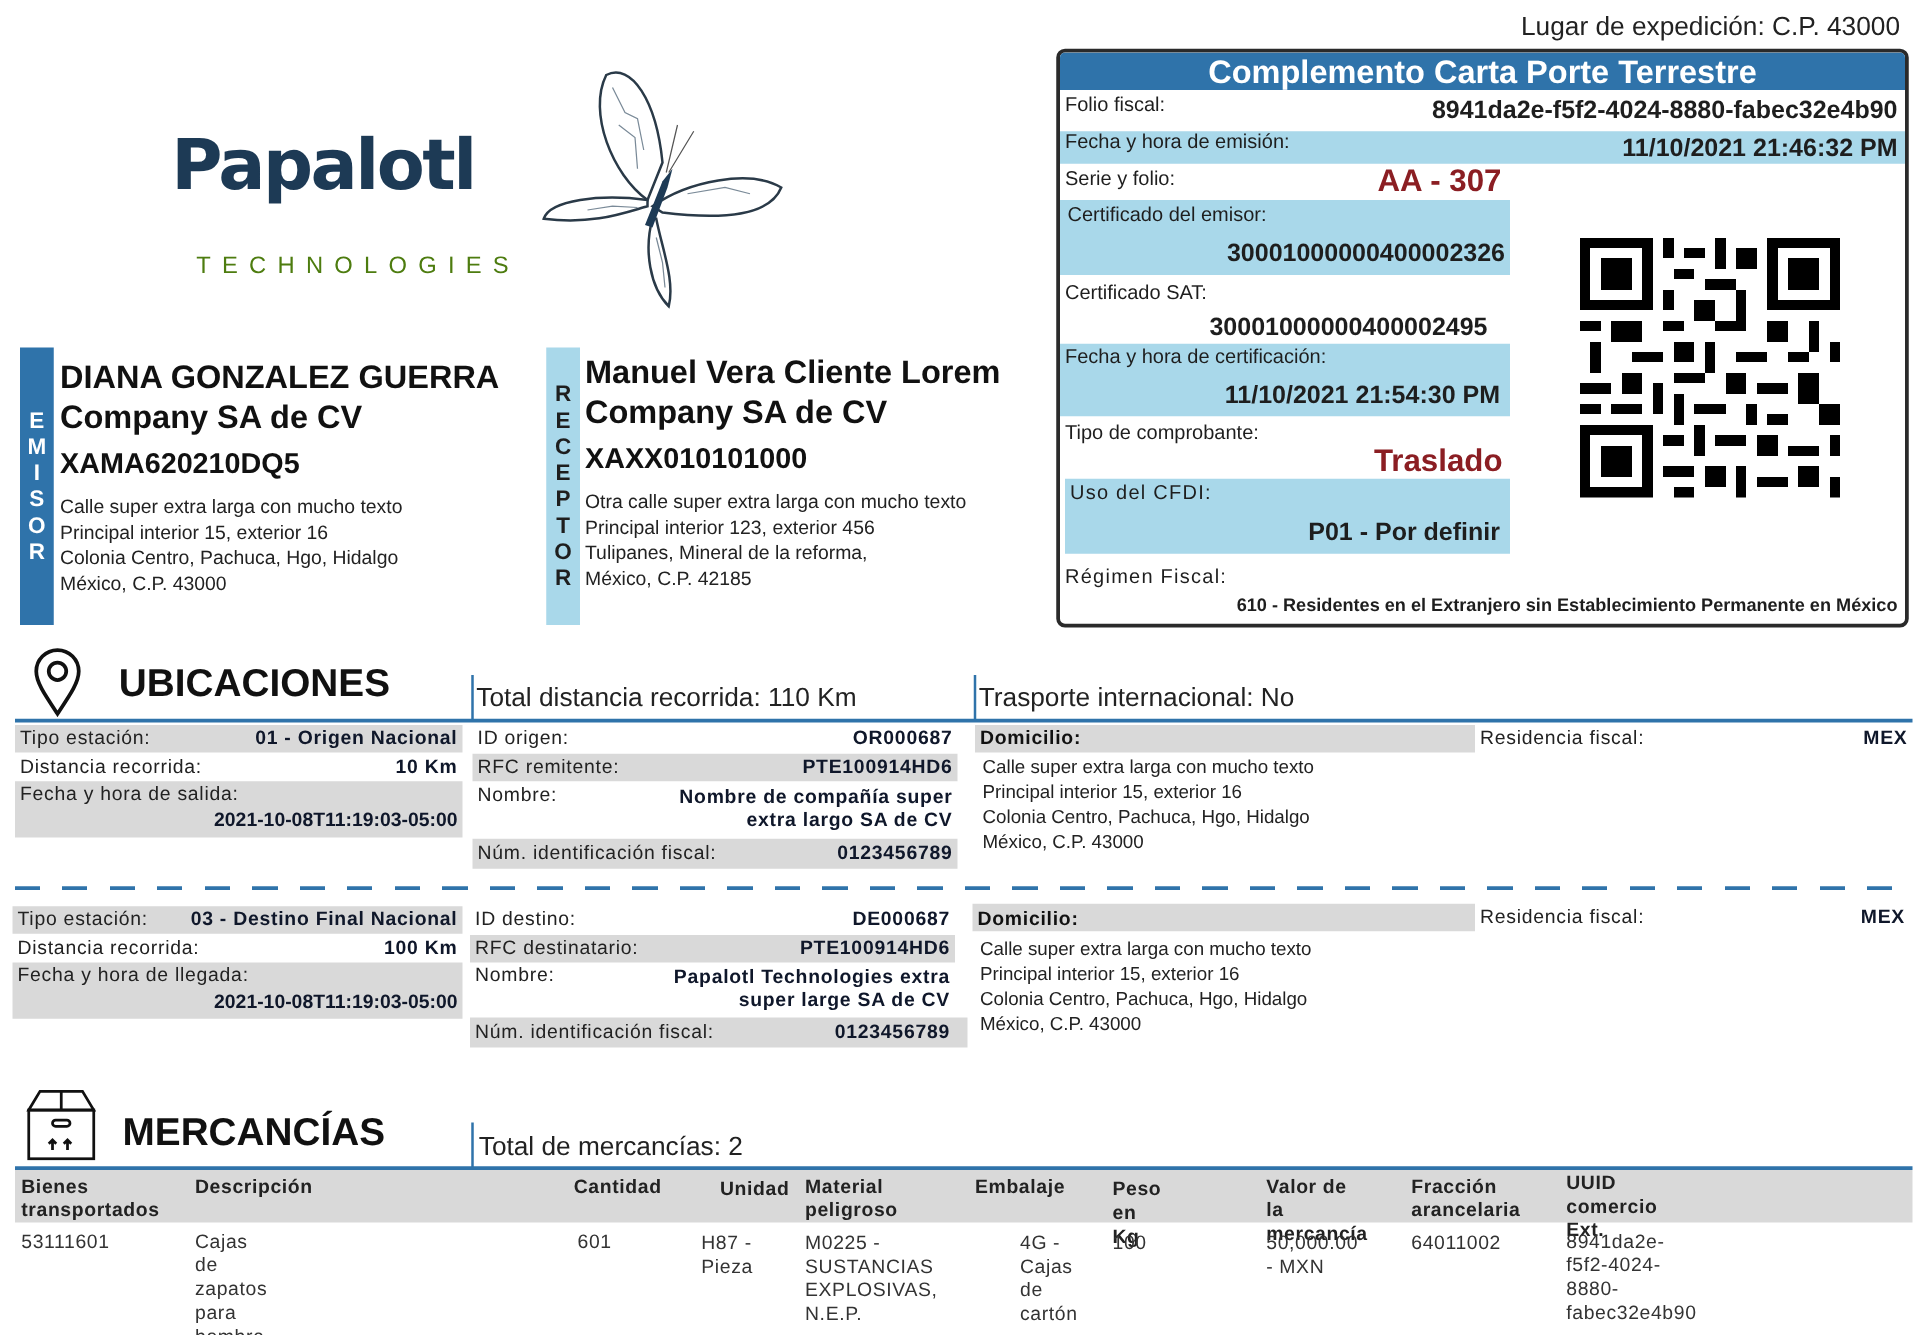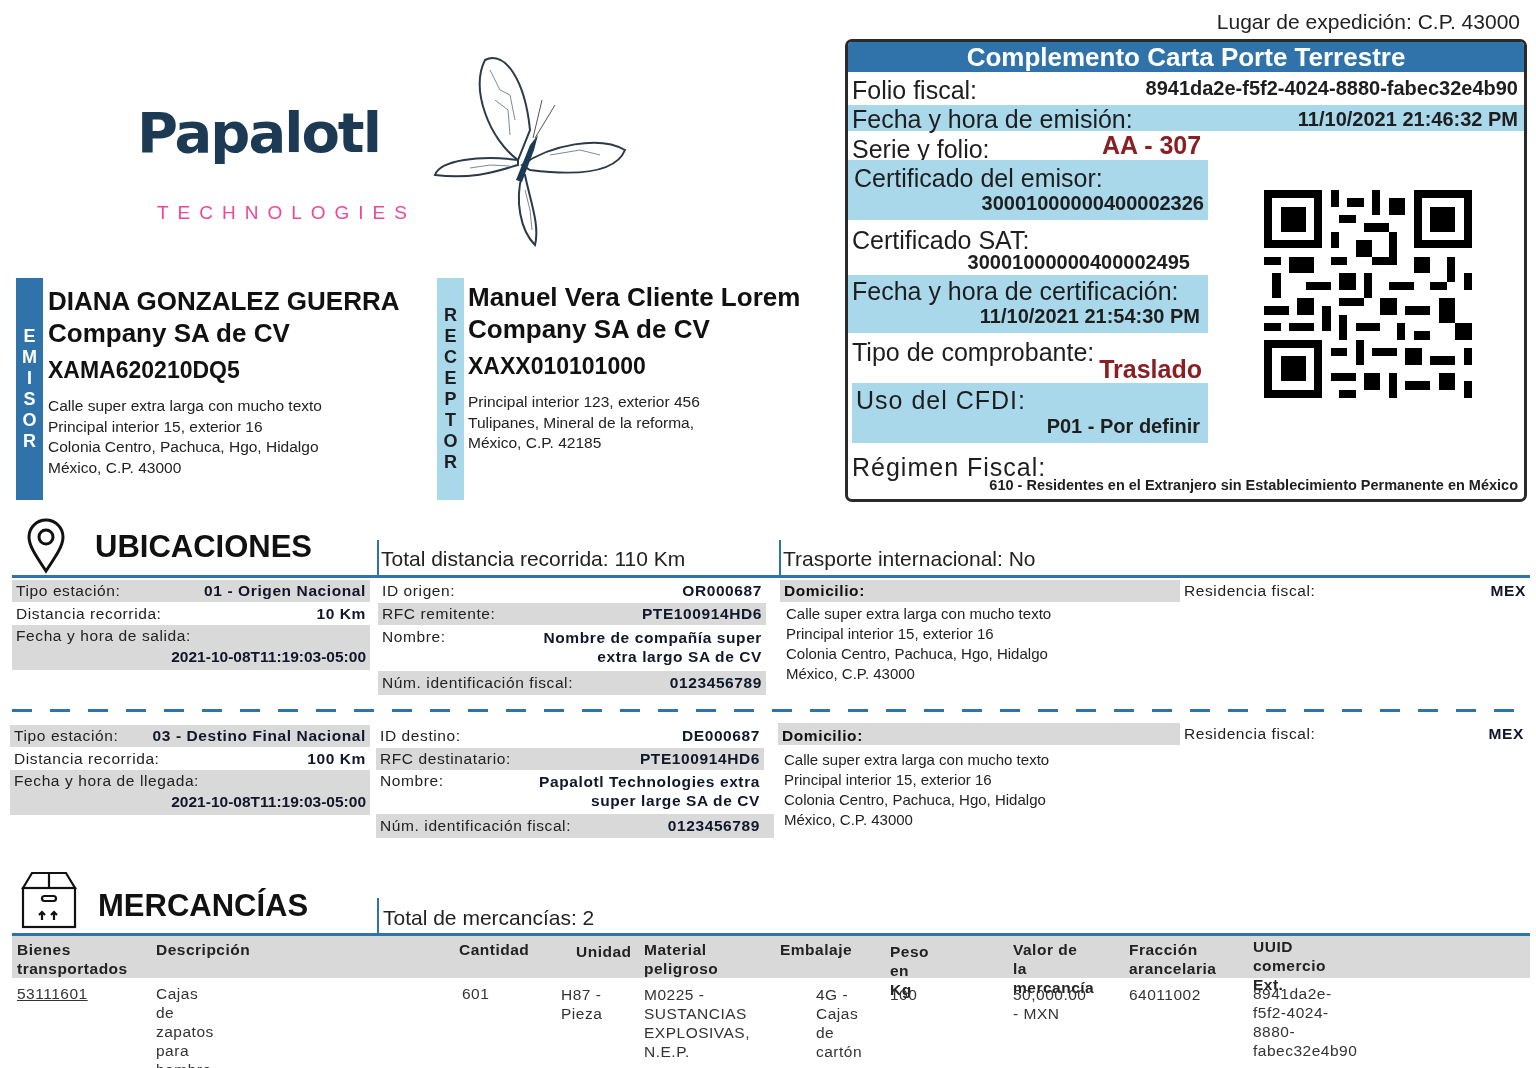--- a/index.html
+++ b/index.html
@@ -4,28 +4,28 @@
 <style>
   * { box-sizing: border-box; margin: 0; padding: 0; }
   html, body { width: 1536px; height: 1068px; background: #ffffff; overflow: hidden; }
   body { position: relative; font-family: "Liberation Sans", "DejaVu Sans", sans-serif; color: #1a1a1a; }
   .abs { position: absolute; }
 
   
   .lugar { right: 16px; top: 10px; font-size: 21px; color: #222; text-align: center; }
   .cfdi-box { left: 845px; top: 39px; width: 682px; height: 463px; border: 3px solid #2a2a2a; border-radius: 7px; overflow: hidden; background:#fff; }
   .cfdi-title { height: 30px; background: #2f73aa; color: #fff; font-weight: bold; font-size: 26px; text-align: center; line-height: 30px; }
-  .row { position: absolute; font-size: 25px; color: #1e1e1e; }
+  .row { position: absolute; font-size: 16px; color: #1e1e1e; }
   .val-b { font-weight: bold; font-size: 20px; }
   .lightblue { background: #a9d8ea; }
   .red { color: #8b1e23; font-weight: bold; }
 
   
   .logo-text { left: 137px; top: 100px; font-size: 56px; font-weight: bold; color: #1d3a55; letter-spacing: -2px; font-family: "DejaVu Sans", sans-serif; }
-  .logo-sub { left: 157px; top: 202px; font-size: 19px; letter-spacing: 9px; color: #ec4899; }
+  .logo-sub { left: 157px; top: 202px; font-size: 19px; letter-spacing: 9px; color: #4d7c0f; }
   .butterfly { left: 430px; top: 50px; width: 200px; height: 200px; }
 
   
   .vbar { width: 27px; display:flex; flex-direction:column; align-items:center; justify-content:center; font-weight:bold; font-size:18px; line-height:21px; }
   .vbar.emisor { left: 16px; top: 278px; height: 222px; background:#2f73aa; color:#fff; }
   .vbar.receptor { left: 437px; top: 278px; height: 222px; background:#a9d8ea; color:#1e1e1e; }
   .party-name { font-size: 26px; font-weight: bold; line-height: 32px; color:#111; }
   .party-rfc { font-size: 23px; font-weight: bold; color:#111; }
   .addr { font-size: 15.5px; line-height: 20.5px; color:#222; }
 
@@ -201,20 +201,21 @@
       <span>T</span>
       <span>O</span>
       <span>R</span>
     </span>
 </div>
 <div class="abs" style="left:468px; top:281px; width:370px;">
   <div class="party-name">Manuel Vera Cliente Lorem</div>
   <div class="party-name">Company SA de CV</div>
   <div class="party-rfc" style="margin-top:8px;">XAXX010101000</div>
   <div class="addr" style="margin-top:12px;">
+    <div>Otra calle super extra larga con mucho texto</div>
     <div>Principal interior 123, exterior 456</div>
     <div>Tulipanes, Mineral de la reforma,</div>
     <div>México, C.P. 42185</div>
   </div>
 </div>
 
 <svg class="abs" style="left:26px; top:518px; width:40px; height:56px;" viewBox="0 0 40 56">
   <path d="M20 53 C10 38 3 28 3 19 A17 17 0 0 1 37 19 C37 28 30 38 20 53 Z" fill="none" stroke="#111" stroke-width="3"></path>
   <circle cx="20" cy="19" r="7" fill="none" stroke="#111" stroke-width="3"></circle>
 </svg>
@@ -347,21 +348,21 @@
 peligroso</div>
   <div class="th" style="left:780px; top:940px;">Embalaje</div>
   <div class="th" style="left:890px; top:942px;">Peso en Kg</div>
   <div class="th" style="left:1013px; top:940px;">Valor de la
 mercancía</div>
   <div class="th" style="left:1129px; top:940px;">Fracción
 arancelaria</div>
   <div class="th" style="left:1253px; top:937px;">UUID
 comercio Ext.</div>
 
-  <div class="td" style="left:17px; top:984px;text-decoration:underline;">53111601</div>
+  <div class="td" style="left:17px; top:984px;">53111601</div>
   <div class="td" style="left:156px; top:984px;">Cajas de zapatos para hombre,
 desc un poco larga</div>
   <div class="td" style="left:462px; top:984px;">601</div>
   <div class="td" style="left:561px; top:985px;">H87 -
 Pieza</div>
   <div class="td" style="left:644px; top:985px;">M0225 -
 SUSTANCIAS
 EXPLOSIVAS,
 N.E.P.</div>
   <div class="td" style="left:816px; top:985px;">4G - Cajas

